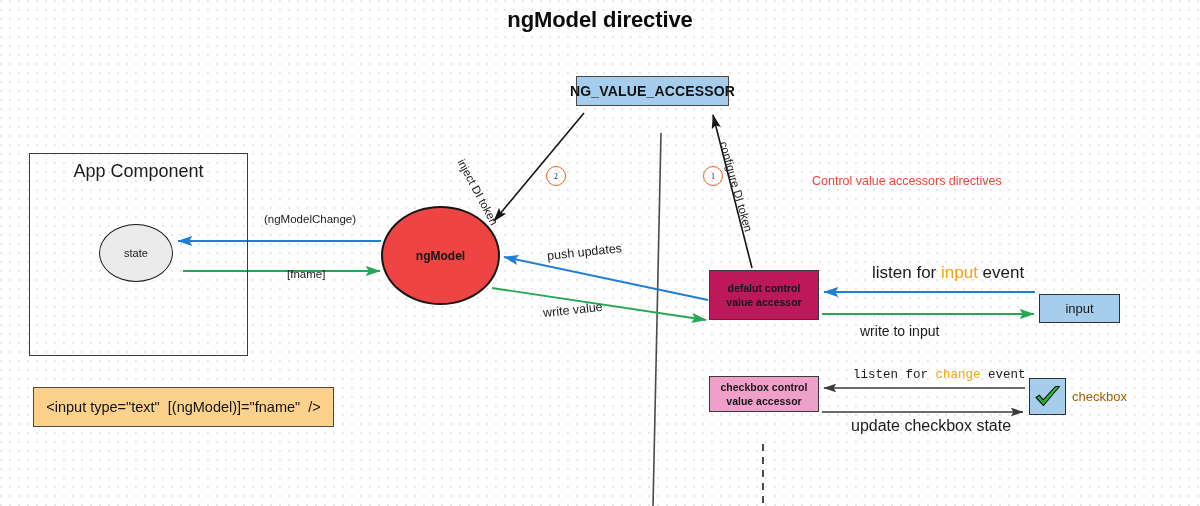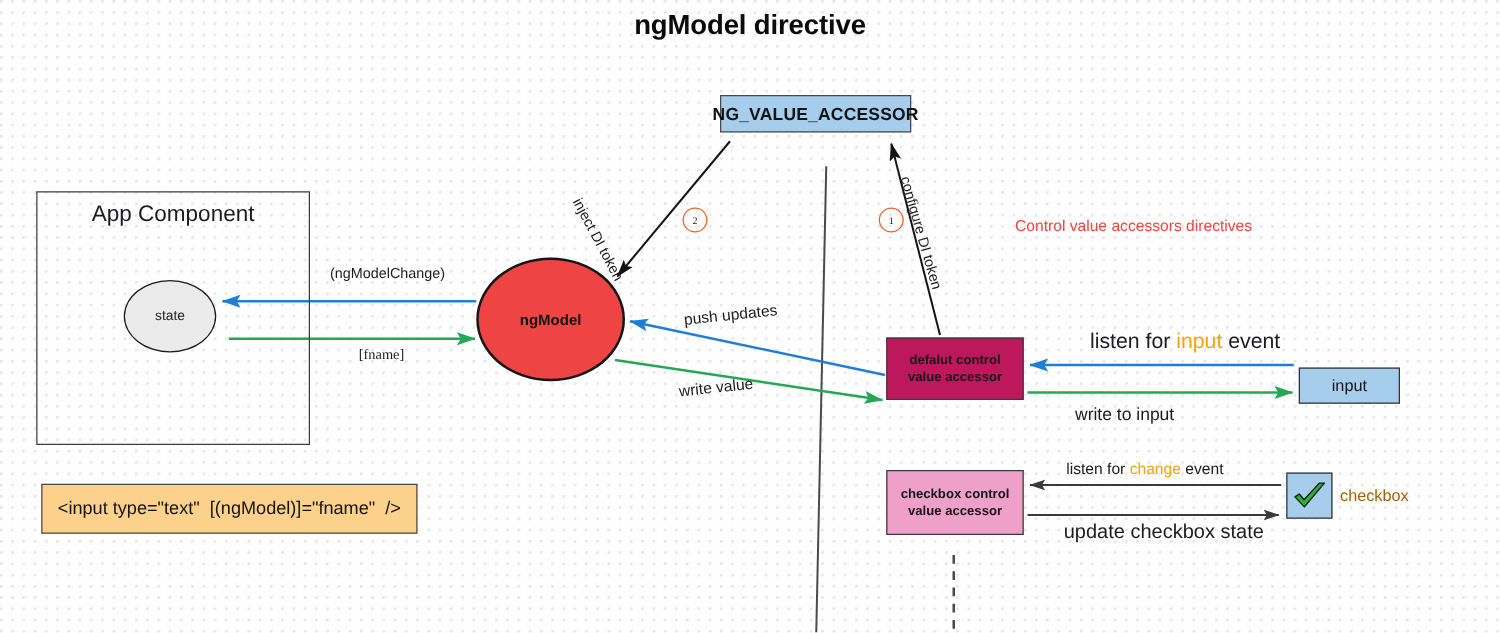--- a/index.html
+++ b/index.html
@@ -121,21 +121,21 @@
     font-size: 10.5px;
     font-weight: bold;
     color: #15151a;
     line-height: 1.35;
     flex-direction: column;
   }
 
   
   #checkbox-cva-box {
     left: 709px; top: 376px;
-    width: 110px; height: 52px;
+    width: 110px; height: 36px;
     background: #efa0c8;
     border: 1.6px solid #3a3a3a;
     font-size: 10.5px;
     font-weight: bold;
     color: #15151a;
     line-height: 1.35;
     flex-direction: column;
   }
 
   
@@ -174,29 +174,29 @@
   }
 
   
   .edge-label {
     position: absolute;
     font-size: 11.5px;
     color: #1c1c1e;
     white-space: nowrap;
   }
   #lbl-ngmodelchange { left: 264px; top: 213px; }
-  #lbl-fname-bind    { left: 287px; top: 278px; font-family: Liberation Serif, serif; }
+  #lbl-fname-bind    { left: 287px; top: 268px; }
   #lbl-push-updates  { left: 547px; top: 245px; transform: rotate(-6deg); font-size: 12.5px; }
   #lbl-write-value   { left: 543px; top: 303px; transform: rotate(-6deg); font-size: 12.5px; }
   #lbl-inject-di     { left: 466px; top: 157px; transform: rotate(62deg); transform-origin: left top; font-size: 11.5px; }
   #lbl-configure-di  { left: 729px; top: 140px; transform: rotate(74deg); transform-origin: left top; font-size: 11.5px; }
 
   #lbl-listen-input  { left: 872px; top: 263px; font-size: 17px; }
   #lbl-write-input   { left: 860px; top: 323px; font-size: 14px; }
-  #lbl-listen-change { left: 853px; top: 368px; font-size: 12.5px; }
+  #lbl-listen-change { left: 853px; top: 368px; font-size: 12.5px; font-family: Liberation Mono, monospace; }
   #lbl-update-state  { left: 851px; top: 417px; font-size: 16px; }
   .kw { color: #f5a30f; }
 
   
   .step-circle {
     position: absolute;
     width: 18px; height: 18px;
     border: 1.6px solid #ef6026;
     border-radius: 50%;
     background: transparent;

